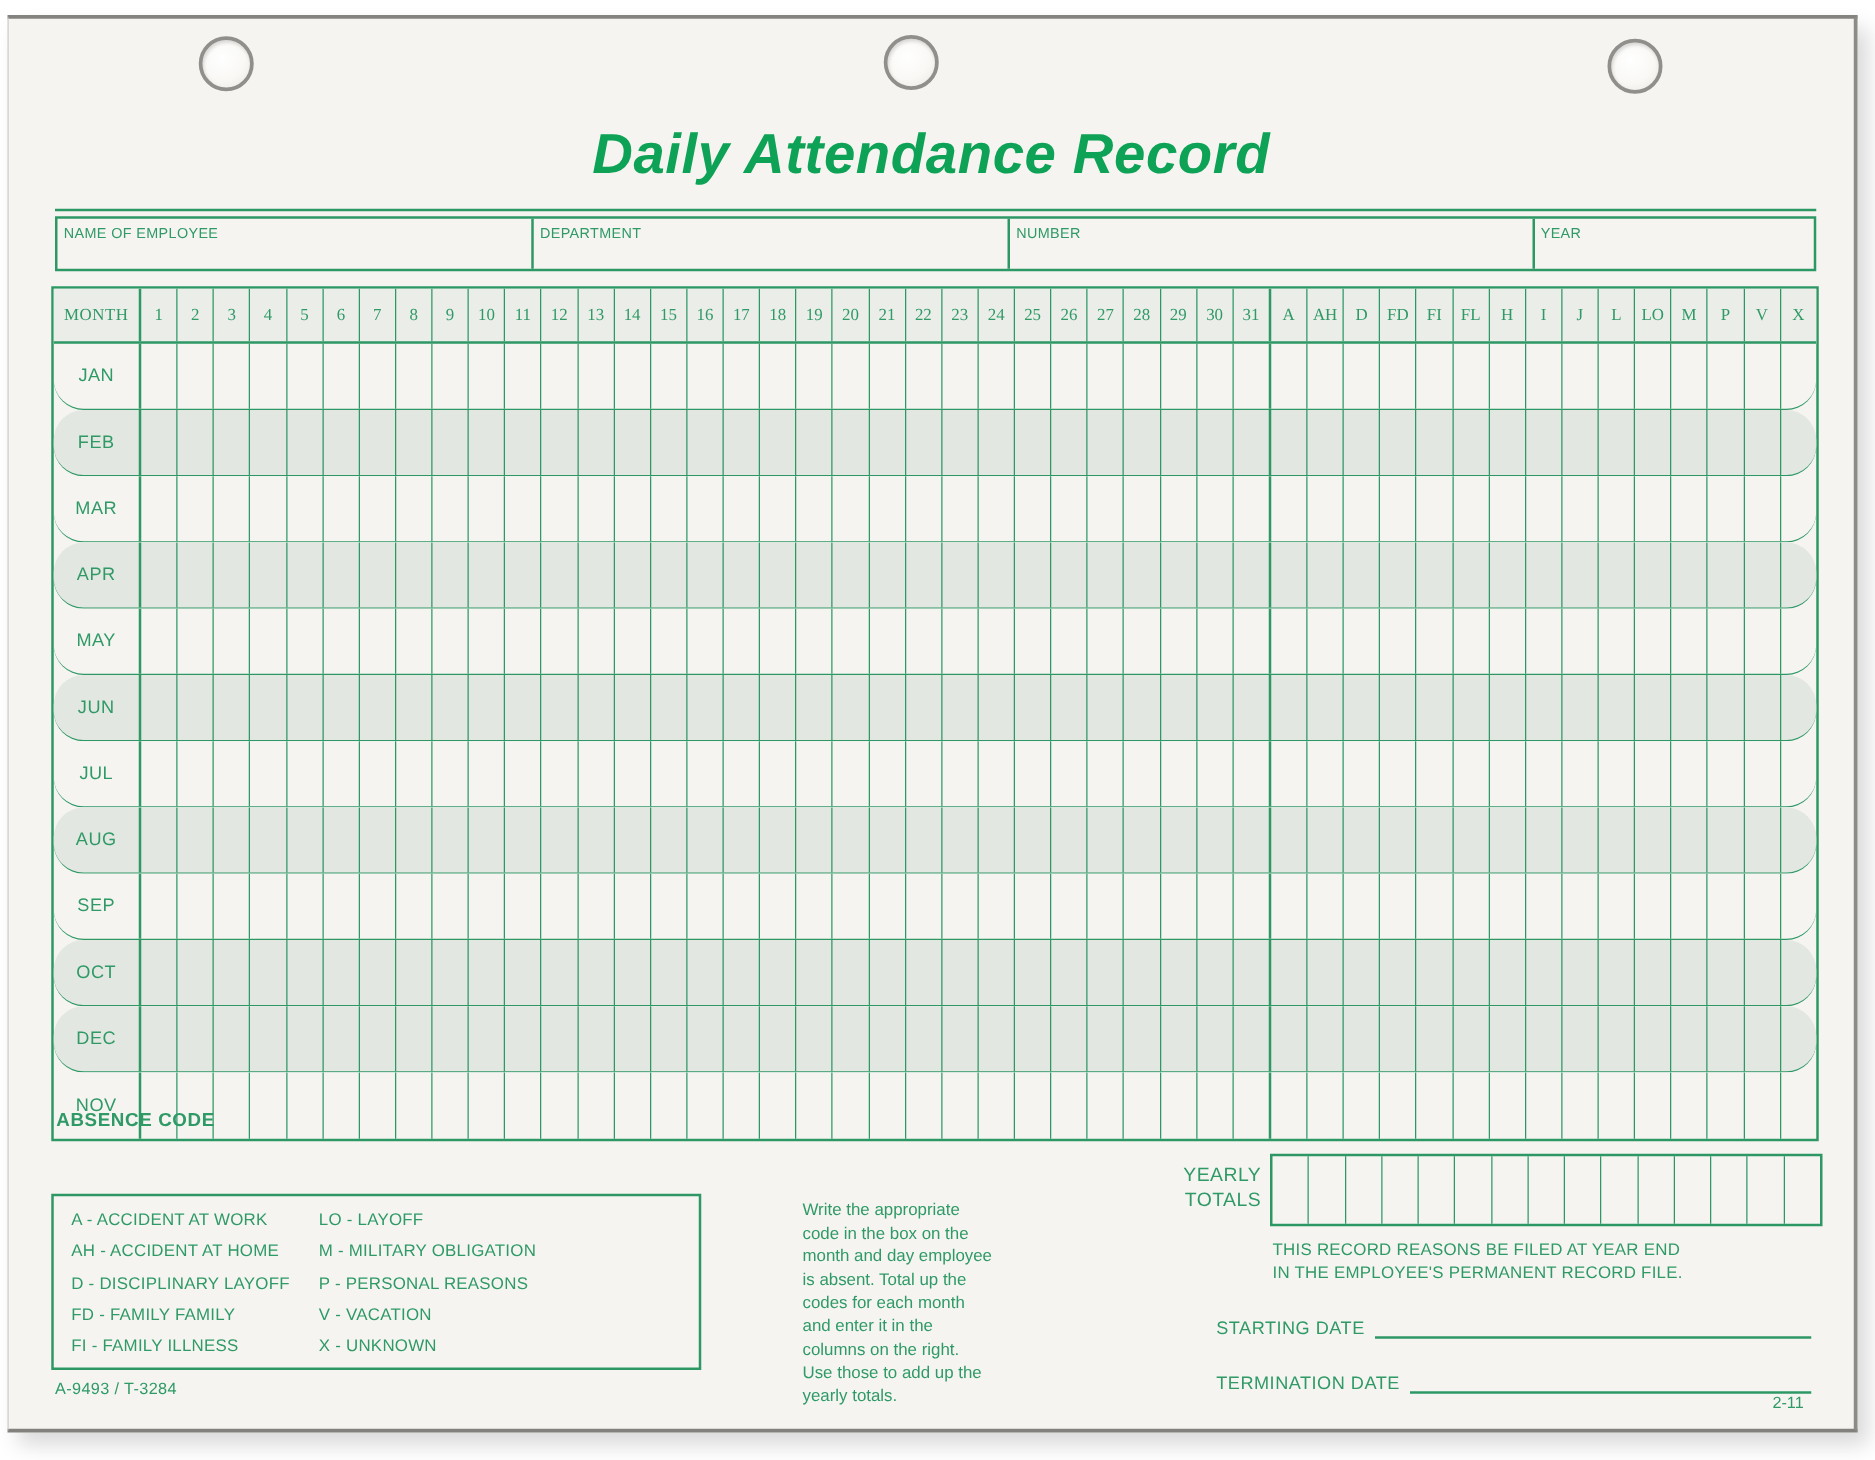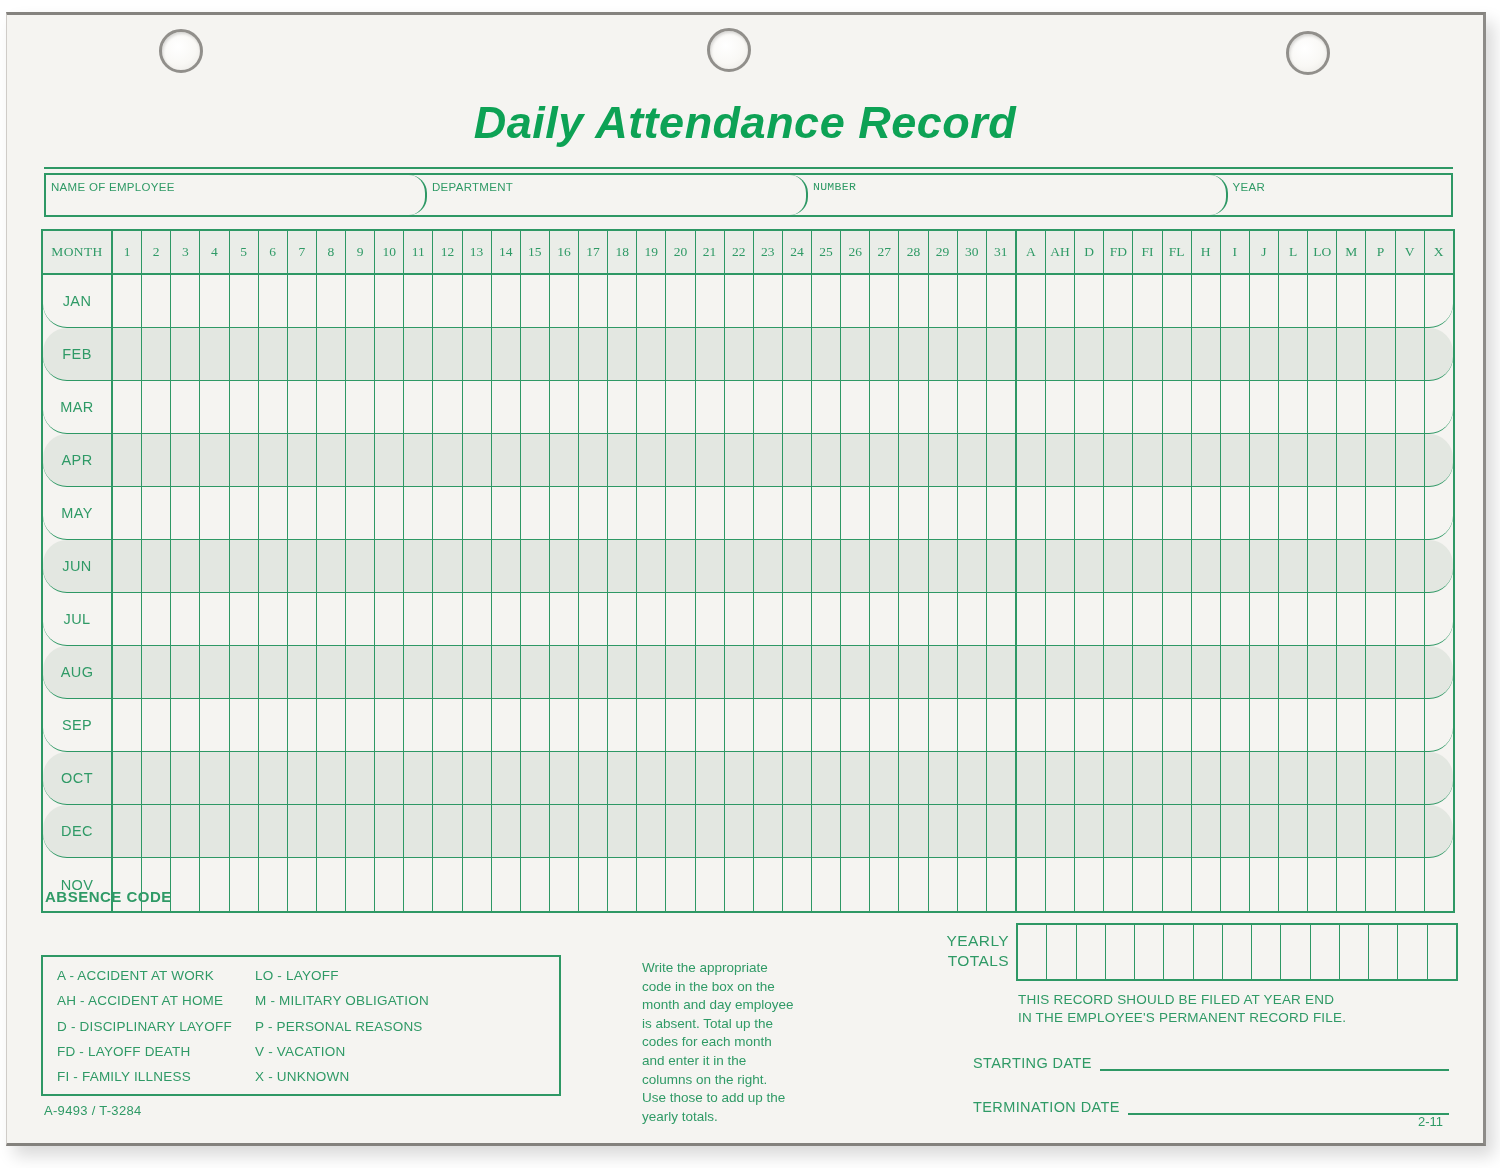--- a/index.html
+++ b/index.html
@@ -36,21 +36,21 @@
     position:absolute;left:0;top:82px;width:100%;margin:0;text-align:center;
     font-size:45px;font-weight:bold;font-style:italic;color:var(--title);
     letter-spacing:0.5px;
   }
   .top-rule{position:absolute;left:37px;top:152px;width:1409px;border-top:2px solid var(--g);}
 
   .info-strip{
     position:absolute;left:37px;top:158px;width:1409px;height:44px;
     border:2px solid var(--g);display:flex;
   }
-  .info-cell{border-right:2px solid var(--g);padding:2px 5px;border-radius:18px;}
+  .info-cell{border-right:2px solid var(--g);padding:2px 5px;}
   .info-cell:last-child{border-right:none;}
   .info-label{font-size:11.5px;color:var(--gt);letter-spacing:.3px;}
 
   .att-table{position:absolute;left:34px;top:214px;width:1414px;border:2px solid var(--g);}
   .t-row{display:flex;border-bottom:1px solid var(--g);}
   .t-row.header{height:44px;border-bottom:2px solid var(--g);background:#eaede8;}
   .t-row.m-row{height:53px;background:transparent;border-radius:24px;}
   .t-row.m-row.shaded{background:var(--shade);}
   .t-row:last-child{border-bottom:none;}
   .cell{
@@ -118,21 +118,21 @@
   <div class="hole h1"></div>
   <div class="hole h2"></div>
   <div class="hole h3"></div>
 
   <h1 class="title">Daily Attendance Record</h1>
 
   <div class="top-rule"></div>
   <div class="info-strip" id="infoStrip">
       <div class="info-cell" style="flex: 382 0 0px;"><span class="info-label">NAME OF EMPLOYEE</span></div>
       <div class="info-cell" style="flex: 382 0 0px;"><span class="info-label">DEPARTMENT</span></div>
-      <div class="info-cell" style="flex: 422 0 0px; font-family: Liberation Mono, monospace;"><span class="info-label">NUMBER</span></div>
+      <div class="info-cell" style="flex: 422 0 0px;"><span class="info-label">NUMBER</span></div>
       <div class="info-cell" style="flex: 221 0 0px;"><span class="info-label">YEAR</span></div>
     </div>
 
   <div class="att-table" id="attTable">
       <div class="t-row header">
         <div class="cell c-label">MONTH</div>
         <div class="cell c-d">1</div>
         <div class="cell c-d">2</div>
         <div class="cell c-d">3</div>
         <div class="cell c-d">4</div>
@@ -783,31 +783,31 @@
       <div class="yt-cell"></div>
       <div class="yt-cell"></div>
       <div class="yt-cell"></div>
       <div class="yt-cell"></div>
       <div class="yt-cell"></div>
       <div class="yt-cell"></div>
       <div class="yt-cell"></div>
     </div>
 
   <div class="file-note">
-    <div>THIS RECORD SHOULD BE FILED AT YEAR END</div>
+    <div>THIS RECORD REASONS BE FILED AT YEAR END</div>
     <div>IN THE EMPLOYEE'S PERMANENT RECORD FILE.</div>
   </div>
 
   <div class="ac-heading">ABSENCE CODE</div>
   <div class="ac-box" id="acBox">
       <div class="ac-col col0">
         <div class="ac-item">A - ACCIDENT AT WORK</div>
         <div class="ac-item">AH - ACCIDENT AT HOME</div>
         <div class="ac-item">D - DISCIPLINARY LAYOFF</div>
-        <div class="ac-item">FD - LAYOFF DEATH</div>
+        <div class="ac-item">FD - FAMILY FAMILY</div>
         <div class="ac-item">FI - FAMILY ILLNESS</div>
       </div>
       <div class="ac-col col2">
         <div class="ac-item">LO - LAYOFF</div>
         <div class="ac-item">M - MILITARY OBLIGATION</div>
         <div class="ac-item">P - PERSONAL REASONS</div>
         <div class="ac-item">V - VACATION</div>
         <div class="ac-item">X - UNKNOWN</div>
       </div>
     </div>

